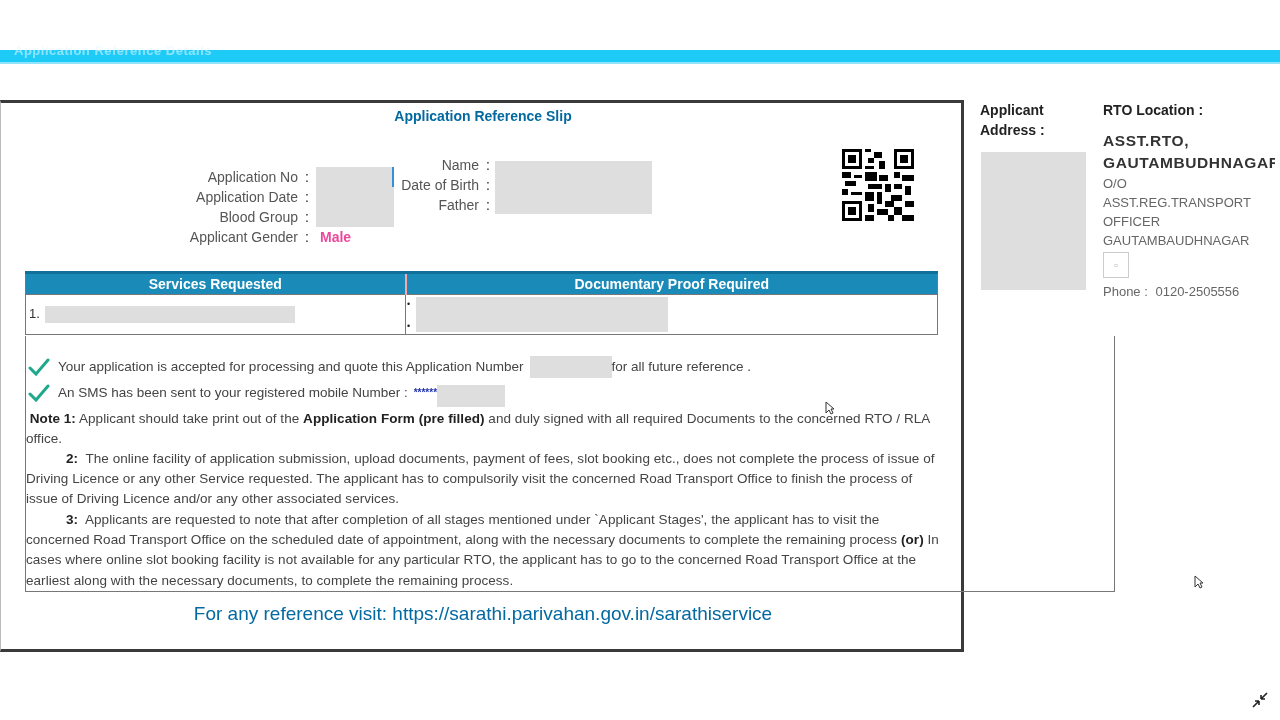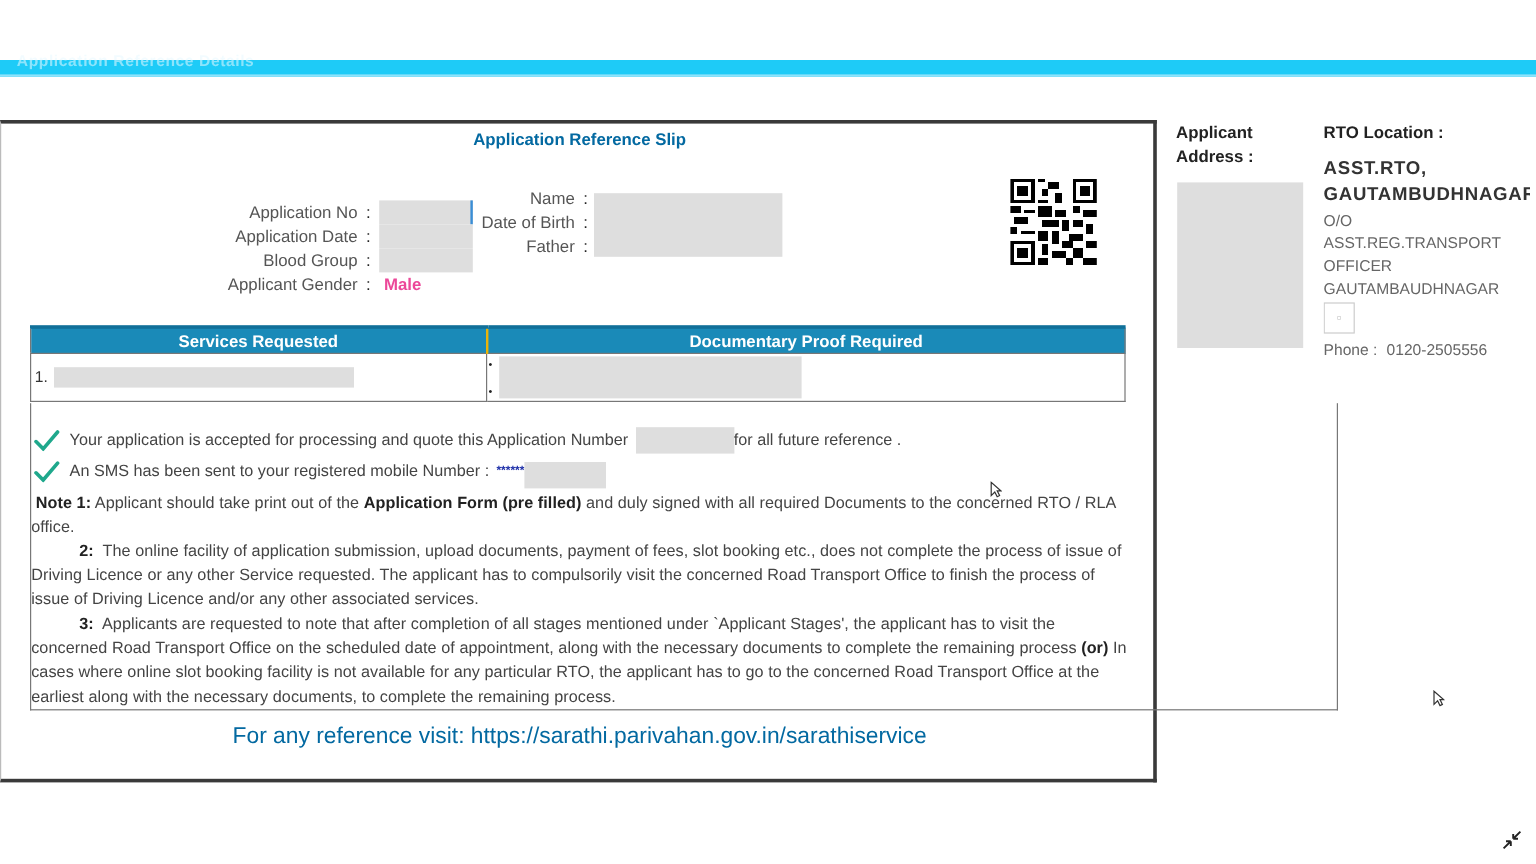--- a/index.html
+++ b/index.html
@@ -16,21 +16,21 @@
   .info .row { height: 20px; line-height: 20px; display: flex; white-space: nowrap; }
   .info .lbl { text-align: right; }
   .info .colon { width: 18px; text-align: center; color: #222; }
   .info .val { color: #ec4899; font-weight: bold; }
   .redact { background: #dedede; display: inline-block; }
 
   .qr { position: absolute; left: 841px; top: 46px; width: 72px; height: 72px; }
 
   .svc-table { position: absolute; left: 24px; top: 168px; width: 913px; border: 1px solid #777; border-collapse: collapse; }
   .svc-table th { background: #1a8ab8; color: #fff; font-size: 14px; font-weight: bold; height: 22px; border-top: 3px solid #117099; }
-  .svc-table th + th { border-left: 2px solid #eab308; text-align: center; }
+  .svc-table th + th { border-left: 2px solid #fca5a5; text-align: center; }
   .svc-table td { height: 40px; border-top: 1px solid #777; font-size: 13px; color: #333; vertical-align: middle; }
   .svc-table td + td { border-left: 1px solid #777; }
 
   .notes { position: absolute; left: 24px; top: 233px; width: 1090px; height: 256px; border: 1px solid #777; border-top: none; font-size: 13.5px; color: #444; }
   .check-line { position: absolute; left: 0; height: 22px; line-height: 22px; white-space: nowrap; display: flex; align-items: center; }
   .check { width: 22px; height: 18px; margin: 0 8px 0 2px; }
   .note-block { position: absolute; left: 0; width: 913px; line-height: 20.2px; letter-spacing: 0.05px; }
   .note-block b { color: #222; }
   .indent { display: inline-block; width: 40px; }
   .blue { color: #2233aa; }

